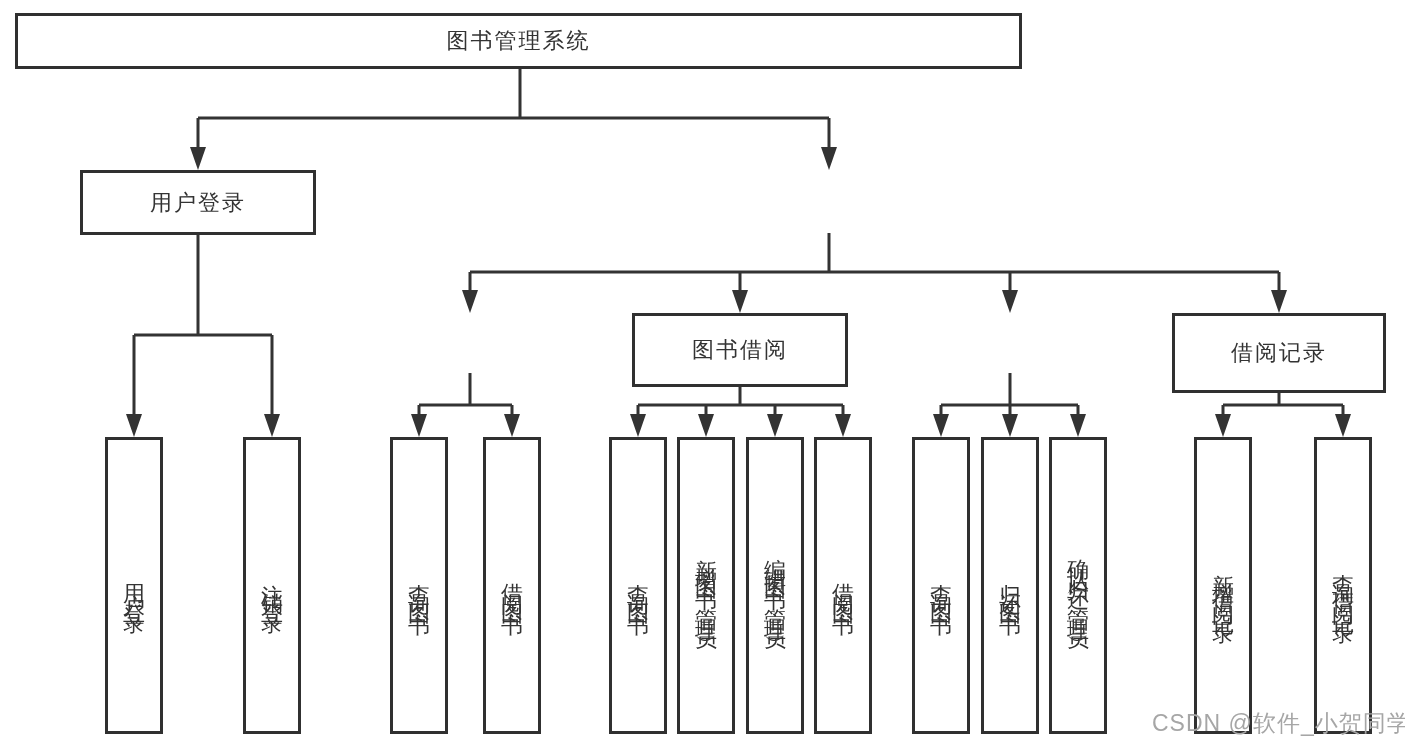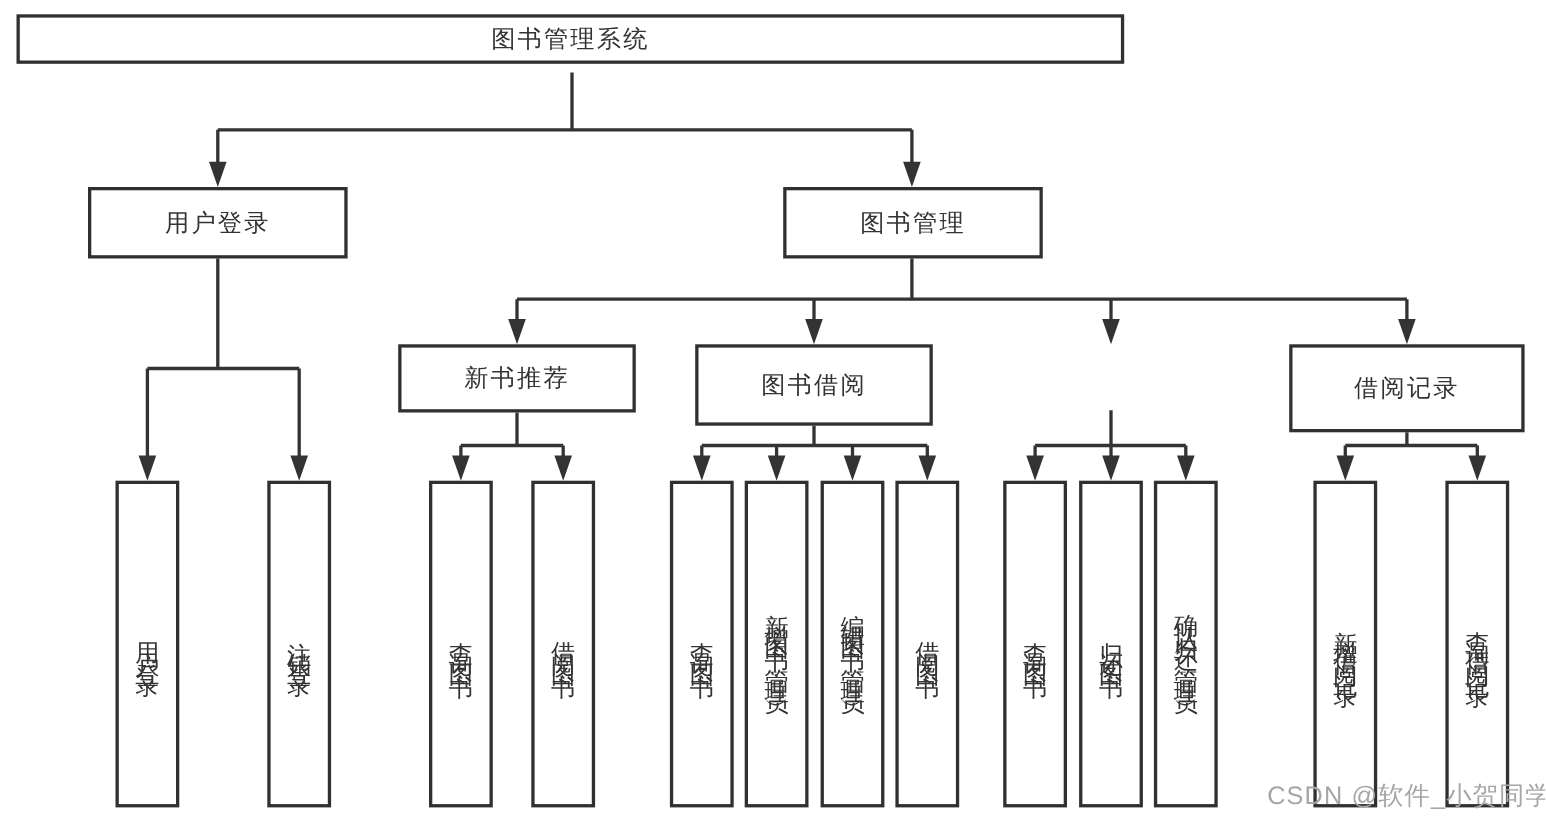--- a/index.html
+++ b/index.html
@@ -62,34 +62,28 @@
     <path class="c-line" d="M1010 373 L1010 405 M941 405 L1078 405 M941 405 L941 419 M1010 405 L1010 419 M1078 405 L1078 419"></path>
     <polygon class="c-arrow" points="933,414 949,414 941,437"></polygon>
     <polygon class="c-arrow" points="1002,414 1018,414 1010,437"></polygon>
     <polygon class="c-arrow" points="1070,414 1086,414 1078,437"></polygon>
 
     <path class="c-line" d="M1279 373 L1279 405 M1223 405 L1343 405 M1223 405 L1223 419 M1343 405 L1343 419"></path>
     <polygon class="c-arrow" points="1215,414 1231,414 1223,437"></polygon>
     <polygon class="c-arrow" points="1335,414 1351,414 1343,437"></polygon>
   </svg>
 
-  <div class="box" style="left:15px;top:13px;width:1007px;height:45px">
+  <div class="box" style="left:15px;top:13px;width:1007px;height:56px">
     <span class="h-label">图书管理系统</span>
   </div>
 
   <div class="box" style="left:80px;top:170px;width:236px;height:65px">
     <span class="h-label">用户登录</span>
   </div>
-  <div class="box" style="left:712px;top:170px;width:236px;height:65px">
-    <span class="h-label">图书管理</span>
-  </div>
 
-  <div class="box" style="left:362px;top:313px;width:216px;height:62px">
-    <span class="h-label">新书推荐</span>
-  </div>
   <div class="box" style="left:632px;top:313px;width:216px;height:74px">
     <span class="h-label">图书借阅</span>
   </div>
   <div class="box" style="left:1172px;top:313px;width:214px;height:80px">
     <span class="h-label">借阅记录</span>
   </div>
 
   <div class="box" style="left:105px;top:437px;width:58px;height:297px">
     <span class="v-label">用户登录</span>
   </div>

